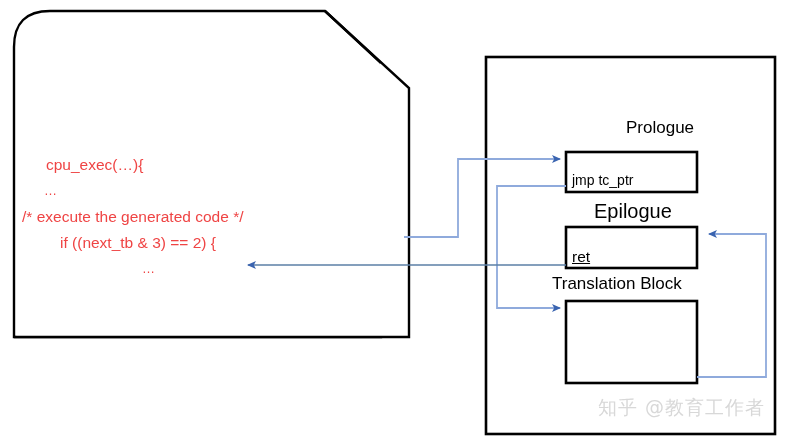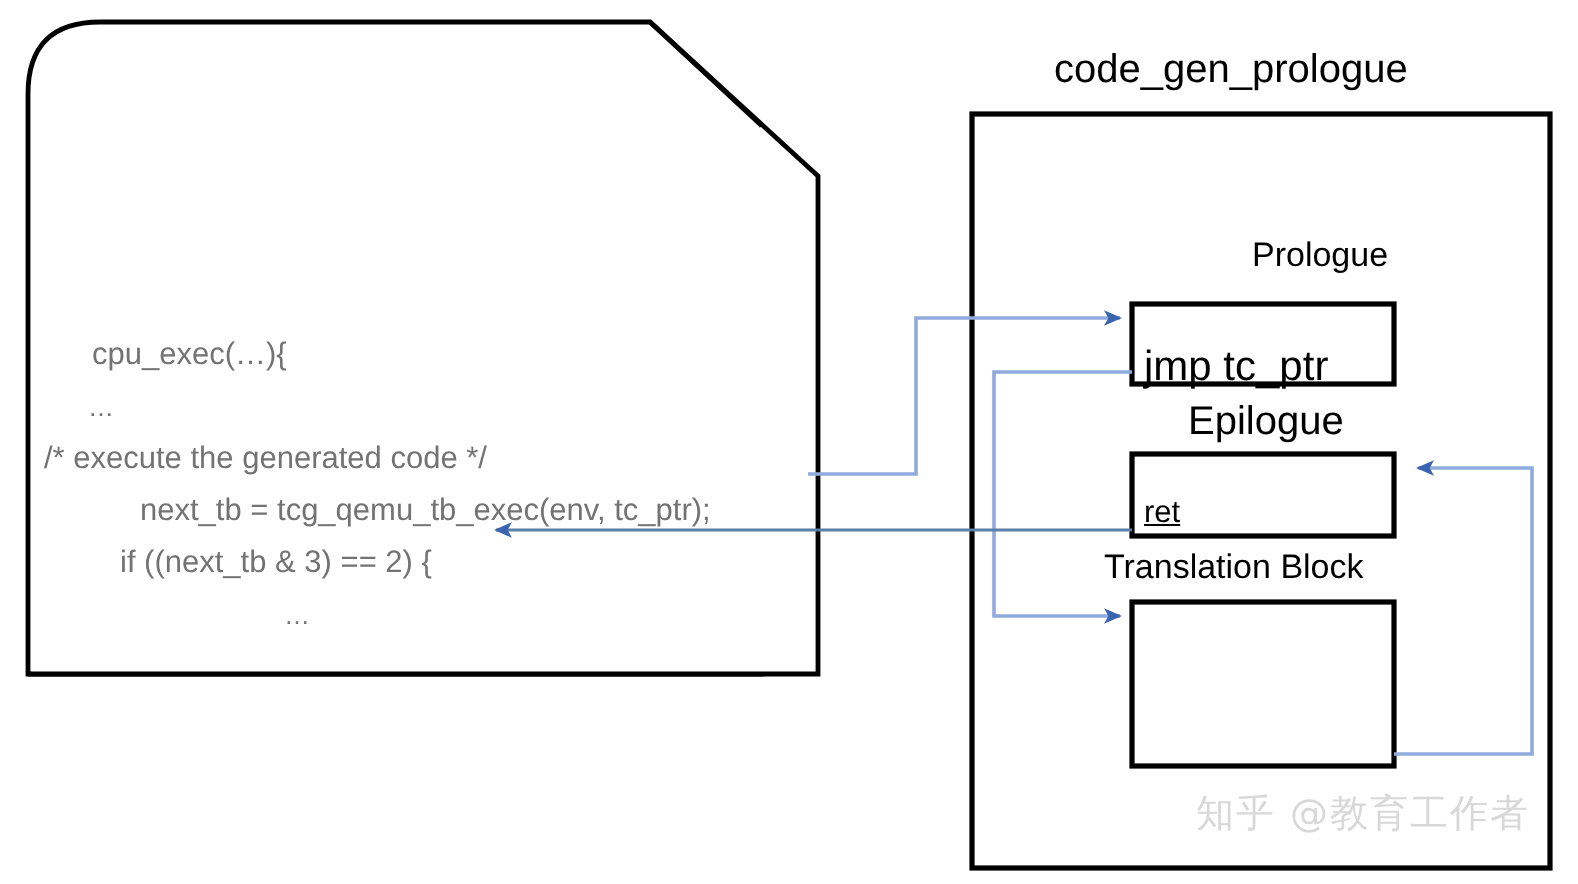--- a/index.html
+++ b/index.html
@@ -30,22 +30,21 @@
     line-height: 1.0;
   }
   
   #code-block {
     position: absolute;
     left: 22px;
     top: 152px;
     width: 380px;
     font-size: 15.5px;
     line-height: 26px;
-    color: #737373;
-    margin-top: 13px;
+    color: #ef4444;
   }
   #code-block div { white-space: pre; }
   .code-l1 { padding-left: 24px; }
   .code-l2 { padding-left: 22px; font-size: 13px; letter-spacing: 1px; }
   .code-l3 { padding-left: 0px; }
   .code-l4 { padding-left: 48px; }
   .code-l5 { padding-left: 38px; }
   .code-l6 { padding-left: 120px; font-size: 13px; letter-spacing: 1px; }
 
   
@@ -66,21 +65,21 @@
   }
   #label-translation-block {
     left: 552px;
     top: 275px;
     font-size: 17px;
     text-align: center;
   }
   #text-jmp-tc-ptr {
     left: 572px;
     top: 173px;
-    font-size: 21px;
+    font-size: 14px;
   }
   #text-ret {
     left: 572px;
     top: 249px;
     font-size: 15.5px;
     text-decoration: underline;
   }
   #text-jmp-tb-ret-addr {
     left: 570px;
     top: 363px;
@@ -130,26 +129,24 @@
 
     <path d="M 697,377 L 766,377 L 766,234 L 709,234" fill="none" stroke="#8faadc" stroke-width="1.8" marker-end="url(#arrow-blue-l)"></path>
 
     <path d="M 566,265 L 248,265" fill="none" stroke="#5b7fa6" stroke-width="1.6" marker-end="url(#arrow-blue-l)"></path>
   </svg>
 
   <div id="code-block">
     <div class="code-l1">cpu_exec(…){</div>
     <div class="code-l2">…</div>
     <div class="code-l3">/* execute the generated code */</div>
-    <div class="code-l4">next_tb = tcg_qemu_tb_exec(env, tc_ptr);</div>
     <div class="code-l5">if ((next_tb &amp; 3) == 2) {</div>
     <div class="code-l6">…</div>
   </div>
 
-  <div class="txt" id="title-code-gen">code_gen_prologue</div>
 
   <div class="txt" id="label-prologue">Prologue</div>
   <div class="txt" id="text-jmp-tc-ptr">jmp tc_ptr</div>
 
   <div class="txt" id="label-epilogue">Epilogue</div>
   <div class="txt" id="text-ret">ret</div>
 
   <div class="txt" id="label-translation-block">Translation Block</div>
 
   <div class="txt" id="watermark">知乎 @教育工作者</div>

